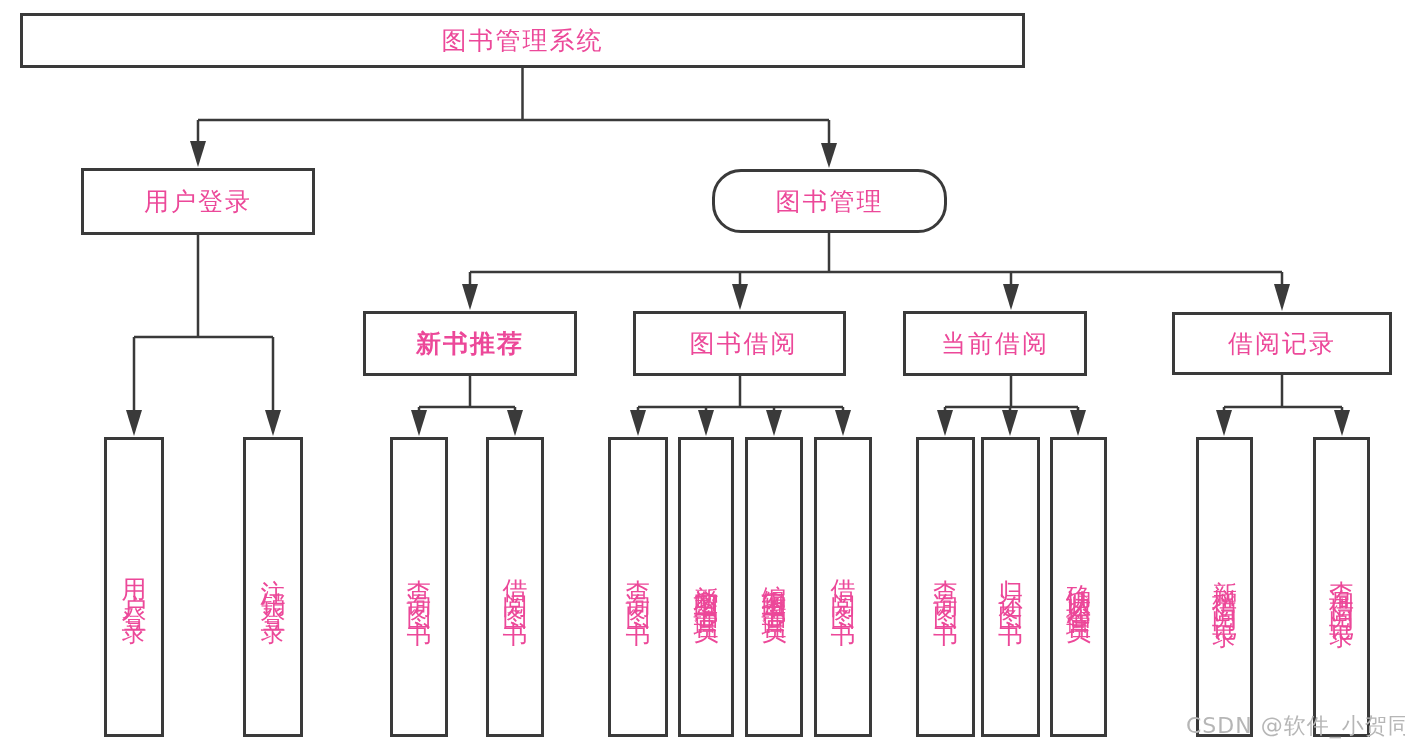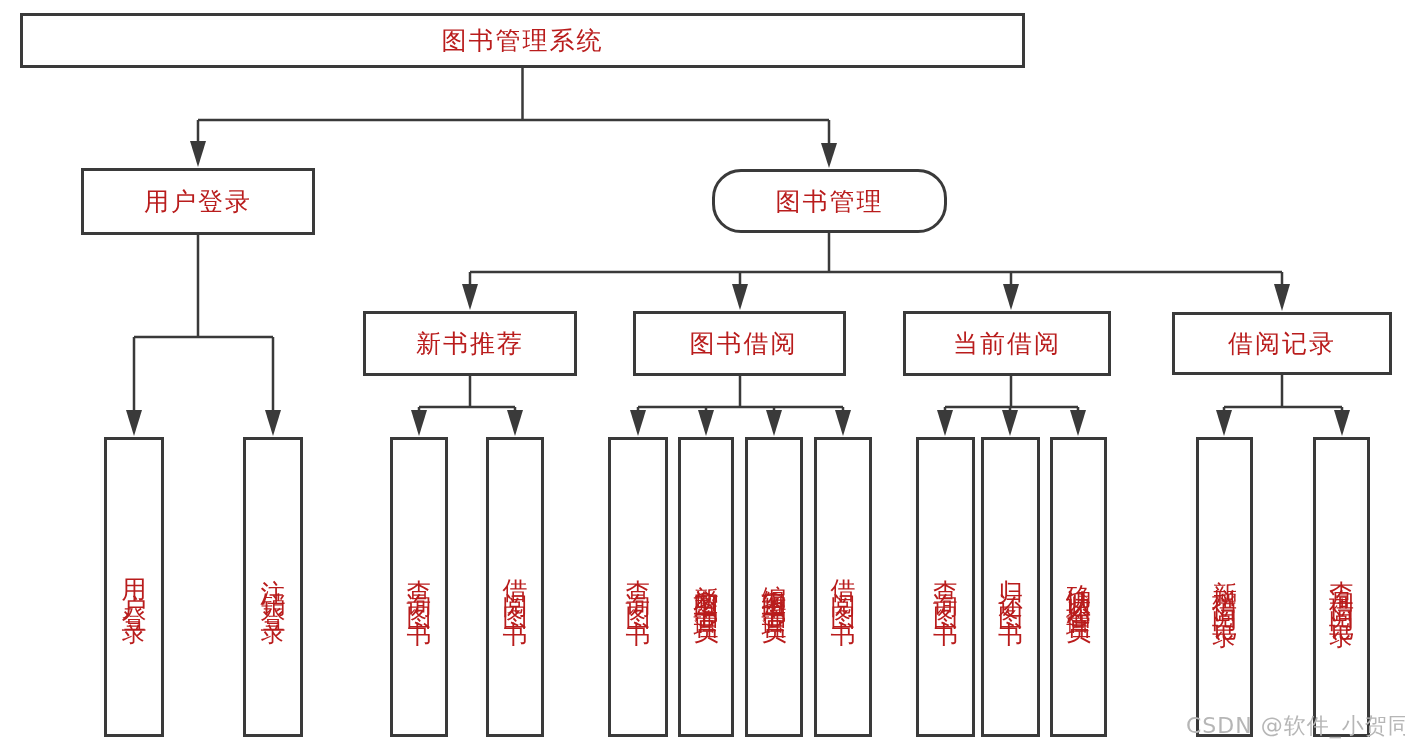--- a/index.html
+++ b/index.html
@@ -17,44 +17,44 @@
     width: 1405px; height: 747px;
   }
   .box {
     position: absolute;
     box-sizing: border-box;
     border: 3px solid #3a3a3a;
     background: #ffffff;
     display: flex;
     align-items: center;
     justify-content: center;
-    color: #b91c1c;
+    color: #ec4899;
     font-size: 25px;
     letter-spacing: 2px;
     white-space: nowrap;
   }
   .hbox {  }
   .leaf {
     writing-mode: vertical-rl;
     text-orientation: mixed;
     top: 437px;
     height: 300px;
     font-size: 25px;
     white-space: normal;
   }
   .leaf.s { letter-spacing: 14px; }
   .leaf.m { letter-spacing: 9px; }
   .leaf.l { letter-spacing: 5px; }
   
   #n-root   { left: 20px;   top: 13px;  width: 1005px; height: 55px; }
   #n-user   { left: 81px;   top: 168px; width: 234px;  height: 67px; }
   #n-book   { left: 712px;  top: 169px; width: 235px;  height: 64px; border-radius: 29px; }
-  #n-rec    { left: 363px;  top: 311px; width: 214px;  height: 65px; }
+  #n-rec    { left: 363px;  top: 311px; width: 214px;  height: 65px; font-weight: bold; }
   #n-borrow { left: 633px;  top: 311px; width: 213px;  height: 65px; padding-left: 8px; }
-  #n-cur    { left: 903px;  top: 311px; width: 208px;  height: 65px; }
+  #n-cur    { left: 903px;  top: 311px; width: 184px;  height: 65px; }
   #n-log    { left: 1172px; top: 312px; width: 220px;  height: 63px; }
   #lf-1  { left: 104px;  width: 60px; }
   #lf-2  { left: 243px;  width: 60px; }
   #lf-3  { left: 390px;  width: 58px; }
   #lf-4  { left: 486px;  width: 58px; }
   #lf-5  { left: 608px;  width: 60px; }
   #lf-6  { left: 678px;  width: 56px; }
   #lf-7  { left: 745px;  width: 58px; }
   #lf-8  { left: 814px;  width: 58px; }
   #lf-9  { left: 916px;  width: 59px; }

